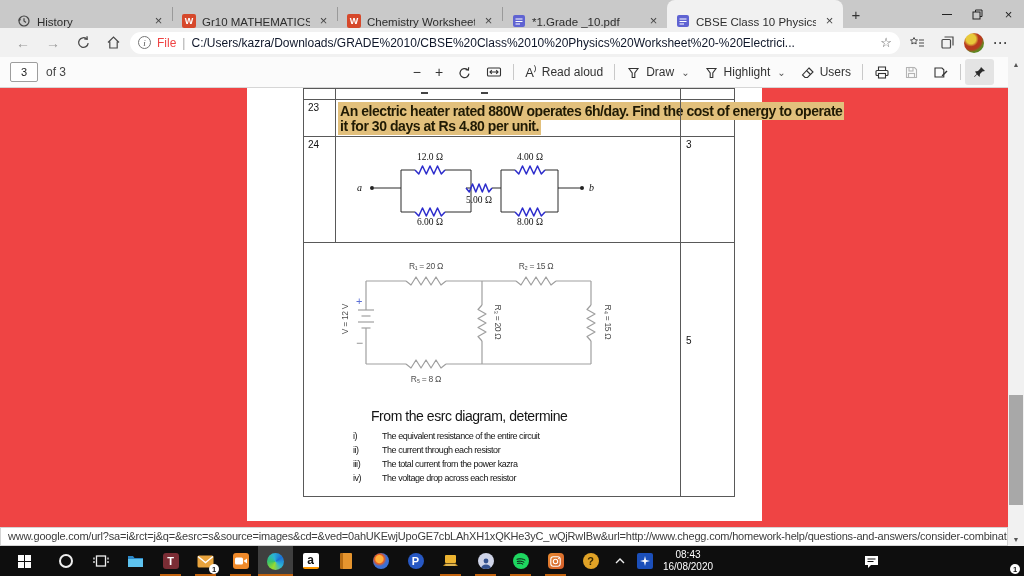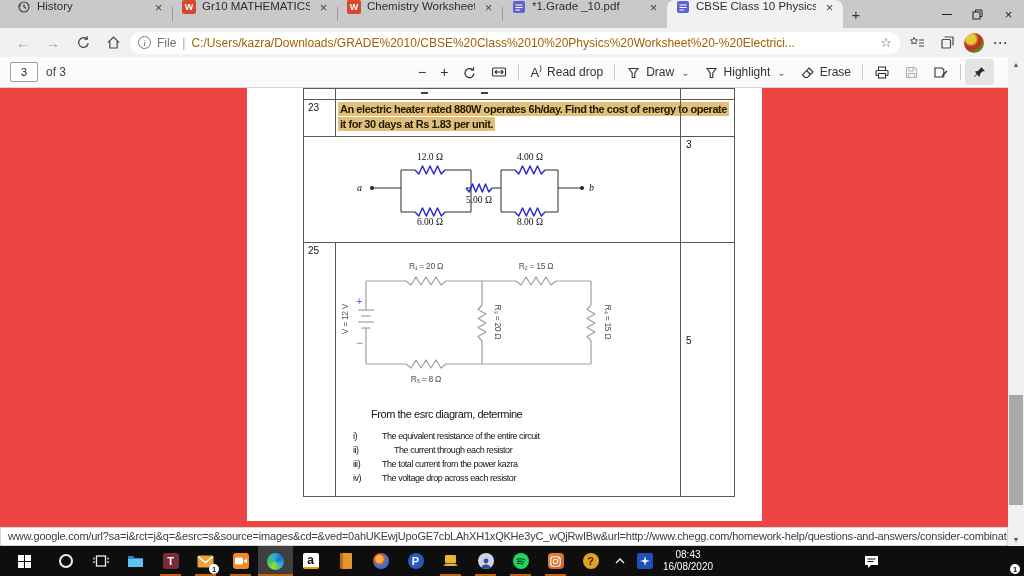--- a/index.html
+++ b/index.html
@@ -2,41 +2,41 @@
 <html><head>
 <meta charset="utf-8">
 <style>
   *{margin:0;padding:0;box-sizing:border-box}
   html,body{width:1024px;height:576px;overflow:hidden}
   body{font-family:"Liberation Sans",sans-serif;position:relative;background:#e5e4e2;color:#222}
   svg{display:block}
 
   
   #tabstrip{position:absolute;left:0;top:0;width:1024px;height:28px;background:#c9c9c9;display:flex;align-items:flex-end}
-  .tab{height:28px;display:flex;align-items:flex-start;gap:6px;padding:0 6px 0 9px;width:164px;font-size:11.5px;color:#2d2d2d}
+  .tab{height:28px;display:flex;align-items:flex-end;gap:6px;padding:0 6px 0 9px;width:164px;font-size:11.5px;color:#2d2d2d}
   .tab .title{flex:1;overflow:hidden;white-space:nowrap}
   .tab .x{font-size:13px;color:#444;width:15px;text-align:center;flex:none}
   .tab.active{background:#f1f1f1;border-radius:8px 8px 0 0;width:176px}
   .tabsep{width:1px;height:14px;background:#9a9a9a;align-self:center;flex:none}
   .fav{width:14px;height:14px;flex:none}
   .ic-word{background:#d6482b;border-radius:2px;color:#fff;font-size:9px;font-weight:bold;display:flex;align-items:center;justify-content:center}
   .newtab{width:26px;height:26px;display:flex;align-items:center;justify-content:center;font-size:15px;color:#333;align-self:center}
   #wincontrols{margin-left:auto;display:flex;align-self:stretch}
   .wc{width:31px;display:flex;align-items:center;justify-content:center;color:#222;font-size:13px}
   .wc .minbar{width:10px;height:1px;background:#222}
 
   
   #navbar{position:absolute;left:0;top:28px;width:1024px;height:29px;background:#f1f1f1;display:flex;align-items:center;padding:0 10px;gap:4px}
   .navbtn{width:26px;height:24px;display:flex;align-items:center;justify-content:center;font-size:14px;color:#4a4a4a}
   .navbtn.dis{color:#9a9a9a}
   #urlpill{flex:1;height:22px;background:#fff;border-radius:12px;display:flex;align-items:center;padding:0 8px;gap:6px;font-size:12px;color:#333;overflow:hidden}
   .infoc{width:13px;height:13px;border:1px solid #767676;border-radius:50%;font-size:9px;color:#555;display:flex;align-items:center;justify-content:center;flex:none;font-family:"Liberation Serif",serif;font-style:italic}
-  #urlpill .scheme{color:#737373}
+  #urlpill .scheme{color:#ef4444}
   #urlpill .div{color:#aaa}
-  #urlpill .url{flex:1;overflow:hidden;white-space:nowrap;color:#a16207}
+  #urlpill .url{flex:1;overflow:hidden;white-space:nowrap;color:#0f172a}
   #urlpill .star{color:#555;font-size:13px;flex:none}
   .nbicon{width:26px;height:24px;display:flex;align-items:center;justify-content:center;color:#4a4a4a}
   #avatar{width:20px;height:20px;border-radius:50%;background:radial-gradient(circle at 35% 30%,#e8c93a 0 25%,#b73a1e 40% 55%,#5f8c22 70%,#3c5c14);flex:none}
   .dots{font-weight:bold;color:#444;letter-spacing:1px;font-size:12px}
 
   
   #pdfbar{position:absolute;left:0;top:57px;width:1008px;height:31px;background:#fbfbfb;border-bottom:1px solid #d6d6d6;display:flex;align-items:center;font-size:12px;color:#333;padding:0 14px 0 10px}
   #pagebox{width:28px;height:20px;border:1px solid #9e9e9e;background:#fff;text-align:center;font-size:11px;color:#222;border-radius:2px}
   .oflab{margin-left:8px;color:#444}
   #pdfbar .sp{flex:1}
@@ -48,21 +48,21 @@
   .pbtn.disabled{opacity:.35}
   .ra-a{font-size:13px;color:#333}
 
   
   #content{position:absolute;left:0;top:88px;width:1008px;height:570px;background:#ef4444}
   #page{position:absolute;left:247px;top:0;width:515px;height:433px;background:#fff}
   .trow{position:absolute;left:56px;width:432px;border:1px solid #595959}
   .cnum{position:absolute;left:0;top:0;bottom:0;width:32px;border-right:1px solid #595959;padding:2px 0 0 4px;font-size:10px;color:#111}
   .cmarks{position:absolute;right:0;top:0;bottom:0;width:54px;border-left:1px solid #595959;padding:2px 0 0 5px;font-size:10px;color:#111}
   .cbody{position:absolute;left:32px;right:54px;top:0;bottom:0}
-  .doctext{font-size:11px;letter-spacing:-0.45px;color:#141414;white-space:nowrap}
+  .doctext{font-size:14px;letter-spacing:-0.45px;color:#141414;white-space:nowrap}
   .hlline{position:absolute;left:2px}
   .hlline span{background:#e2c07c;padding:1px 2px;font-weight:600;color:#201a04}
   .dashmark{position:absolute;top:3px;width:7px;height:2px;background:#444}
   .csvg{position:absolute}
   .wire{stroke:#2a2a2a;stroke-width:1;fill:none}
   .zig{stroke:#2d2dcc;stroke-width:1.5;fill:none;stroke-linejoin:round}
   .clabel{font-family:"Liberation Serif",serif;font-size:9.5px;fill:#111}
   .cnode{font-family:"Liberation Serif",serif;font-style:italic;font-size:10px;fill:#111}
   .gwire{stroke:#9f9f9f;stroke-width:1.2;fill:none}
   .gzig{stroke:#9f9f9f;stroke-width:1.2;fill:none;stroke-linejoin:round}
@@ -218,21 +218,21 @@
   </div>
   <div class="pbtn">
     <svg width="16" height="14" viewBox="0 0 16 14">
         <rect x="1.5" y="3" width="13" height="8" rx="1" fill="none" stroke="#333" stroke-width="1.1"></rect>
         <path d="M4 7h8M5.8 5.2L4 7l1.8 1.8M10.2 5.2L12 7l-1.8 1.8" fill="none" stroke="#333" stroke-width="1.1"></path>
       </svg>
   </div>
   <div class="pdiv"></div>
   <div class="pbtn">
     <span class="ra-a">A⁾</span>
-    <span>Read drop</span>
+    <span>Read aloud</span>
   </div>
   <div class="pdiv"></div>
   <div class="pbtn">
     <svg width="15" height="15" viewBox="0 0 15 15">
         <path d="M3 3.5h9L8.8 8v4.5H6.2V8z" fill="none" stroke="#333" stroke-width="1.1"></path>
       </svg>
     <span>Draw</span>
     <span class="chev">⌄</span>
   </div>
   <div class="pbtn">
@@ -240,21 +240,21 @@
         <path d="M3 3.5h9L8.8 8v4.5H6.2V8z" fill="none" stroke="#333" stroke-width="1.1"></path>
       </svg>
     <span>Highlight</span>
     <span class="chev">⌄</span>
   </div>
   <div class="pbtn">
     <svg width="15" height="15" viewBox="0 0 15 15">
         <path d="M9 3l4 4-5.5 5.5H5L2.5 10z" fill="none" stroke="#333" stroke-width="1.1"></path>
         <path d="M6.5 5.5l4 4" stroke="#333" stroke-width="1.1"></path>
       </svg>
-    <span>Erase</span>
+    <span>Users</span>
   </div>
   <div class="pdiv"></div>
   <div class="pbtn">
     <svg width="16" height="15" viewBox="0 0 16 15">
         <path d="M4.5 5.5V2h7v3.5" fill="none" stroke="#333" stroke-width="1.1"></path>
         <rect x="2" y="5.5" width="12" height="5" rx="1" fill="none" stroke="#333" stroke-width="1.1"></rect>
         <rect x="4.5" y="8.5" width="7" height="4.5" fill="#fbfbfb" stroke="#333" stroke-width="1.1"></rect>
       </svg>
   </div>
   <div class="pbtn disabled">
@@ -285,26 +285,27 @@
       <span class="dashmark" style="left:117px"></span>
       <span class="dashmark" style="left:177px"></span>
       <div class="cnum"></div>
       <div class="cmarks"></div>
     </div>
 
     <div class="trow" style="top:11px;height:38px">
       <div class="cnum">23</div>
       <div class="cbody">
         <div class="hlline doctext" style="top:3px"><span>An electric heater rated 880W operates 6h/day. Find the cost of energy to operate</span></div>
-        <div class="hlline doctext" style="top:18px"><span>it for 30 days at Rs 1.83 per unit.</span></div>
+        <div class="hlline doctext" style="top:18px"><span>it for 30 days at Rs 4.80 per unit.</span></div>
       </div>
       <div class="cmarks"></div>
     </div>
 
     <div class="trow" style="top:48px;height:107px">
+      <div class="cnum">24</div>
       <div class="cbody">
         <svg class="csvg" style="left:0;top:13px" width="346" height="92" viewBox="0 0 346 92">
 
           <circle cx="36" cy="38" r="2" fill="#222"></circle>
           <text class="cnode" x="26" y="41" text-anchor="end">a</text>
           <line class="wire" x1="38" y1="38" x2="65" y2="38"></line>
 
           <line class="wire" x1="65" y1="20" x2="65" y2="62"></line>
           <line class="wire" x1="135" y1="20" x2="135" y2="62"></line>
           <line class="wire" x1="65" y1="20" x2="79" y2="20"></line>
@@ -334,21 +335,20 @@
 
           <line class="wire" x1="222" y1="38" x2="246" y2="38"></line>
           <circle cx="246" cy="38" r="2" fill="#222"></circle>
           <text class="cnode" x="253" y="41">b</text>
         </svg>
       </div>
       <div class="cmarks">3</div>
     </div>
 
     <div class="trow" style="top:154px;height:255px">
-      <div class="cnum">25</div>
       <div class="cbody">
         <svg class="csvg" style="left:0;top:12px" width="346" height="150" viewBox="0 0 346 150">
 
           <text class="plus25" x="20" y="50">+</text>
           <text class="minus25" x="20" y="92">−</text>
           <line class="gwire" x1="22" y1="55" x2="38" y2="55"></line>
           <line class="gwire" x1="25.5" y1="61" x2="34.5" y2="61"></line>
           <line class="gwire" x1="22" y1="67" x2="38" y2="67"></line>
           <line class="gwire" x1="25.5" y1="73" x2="34.5" y2="73"></line>
           <text class="glabel" x="12" y="64" text-anchor="middle" transform="rotate(-90 12 64)">V = 12 V</text>
@@ -375,21 +375,21 @@
 
           <line class="gwire" x1="30" y1="109" x2="70" y2="109"></line>
           <polyline class="gzig" points="70.0,109.0 75.0,113.0 80.0,105.0 85.0,113.0 90.0,105.0 95.0,113.0 100.0,105.0 105.0,113.0 110.0,109.0"></polyline>
           <line class="gwire" x1="110" y1="109" x2="255" y2="109"></line>
           <text class="glabel" x="90" y="127" text-anchor="middle">R₅ = 8 Ω</text>
         </svg>
         <div class="doctext promptline" style="top:165px">From the esrc diagram, determine</div>
         <div class="qitem" style="left:17px;top:188px">i)</div>
         <div class="qitem" style="left:46px;top:188px">The equivalent resistance of the entire circuit</div>
         <div class="qitem" style="left:17px;top:202px">ii)</div>
-        <div class="qitem" style="left:58px;top:202px">The current through each resistor</div>
+        <div class="qitem" style="left:46px;top:202px">The current through each resistor</div>
         <div class="qitem" style="left:17px;top:216px">iii)</div>
         <div class="qitem" style="left:46px;top:216px">The total current from the power kazra</div>
         <div class="qitem" style="left:17px;top:230px">iv)</div>
         <div class="qitem" style="left:46px;top:230px">The voltage drop across each resistor</div>
       </div>
       <div class="cmarks">
           <span style="position:absolute;left:5px;top:92px">5</span>
         </div>
     </div>
   </div>

